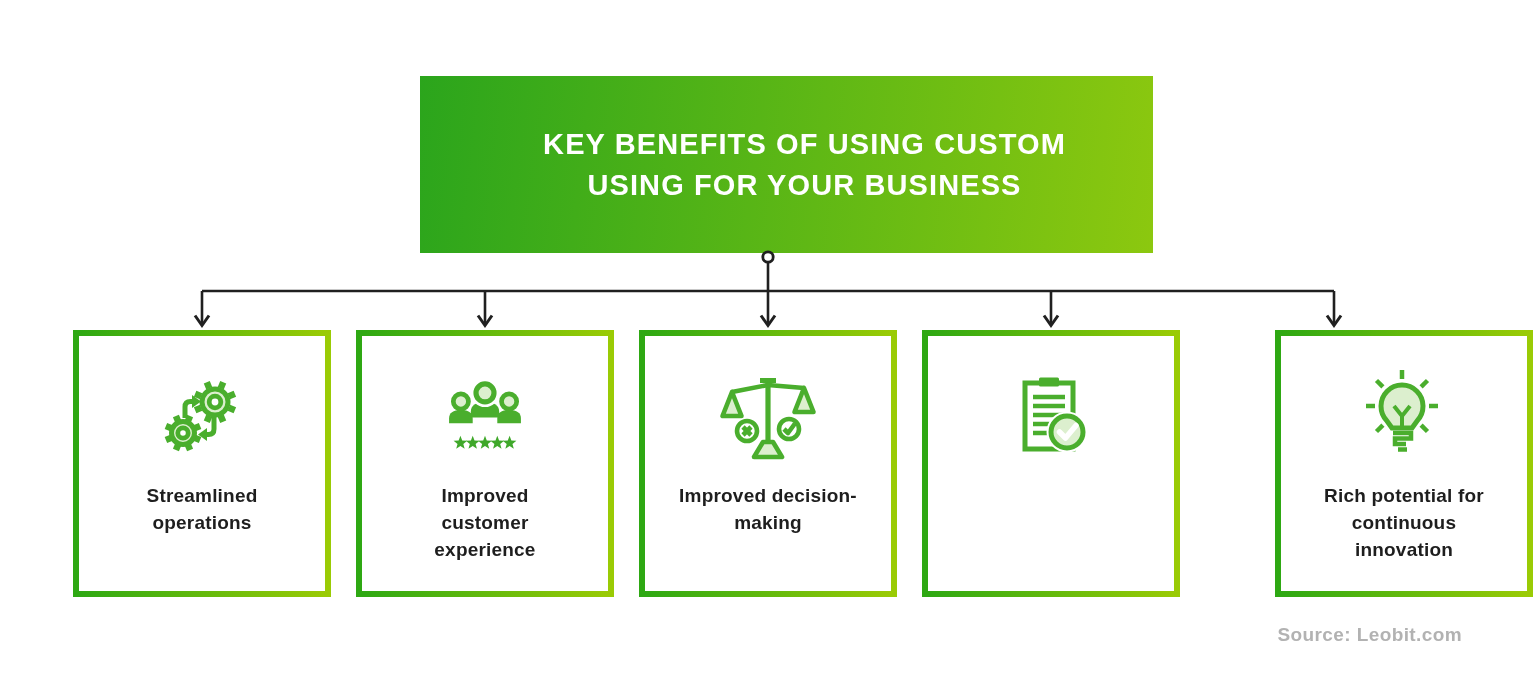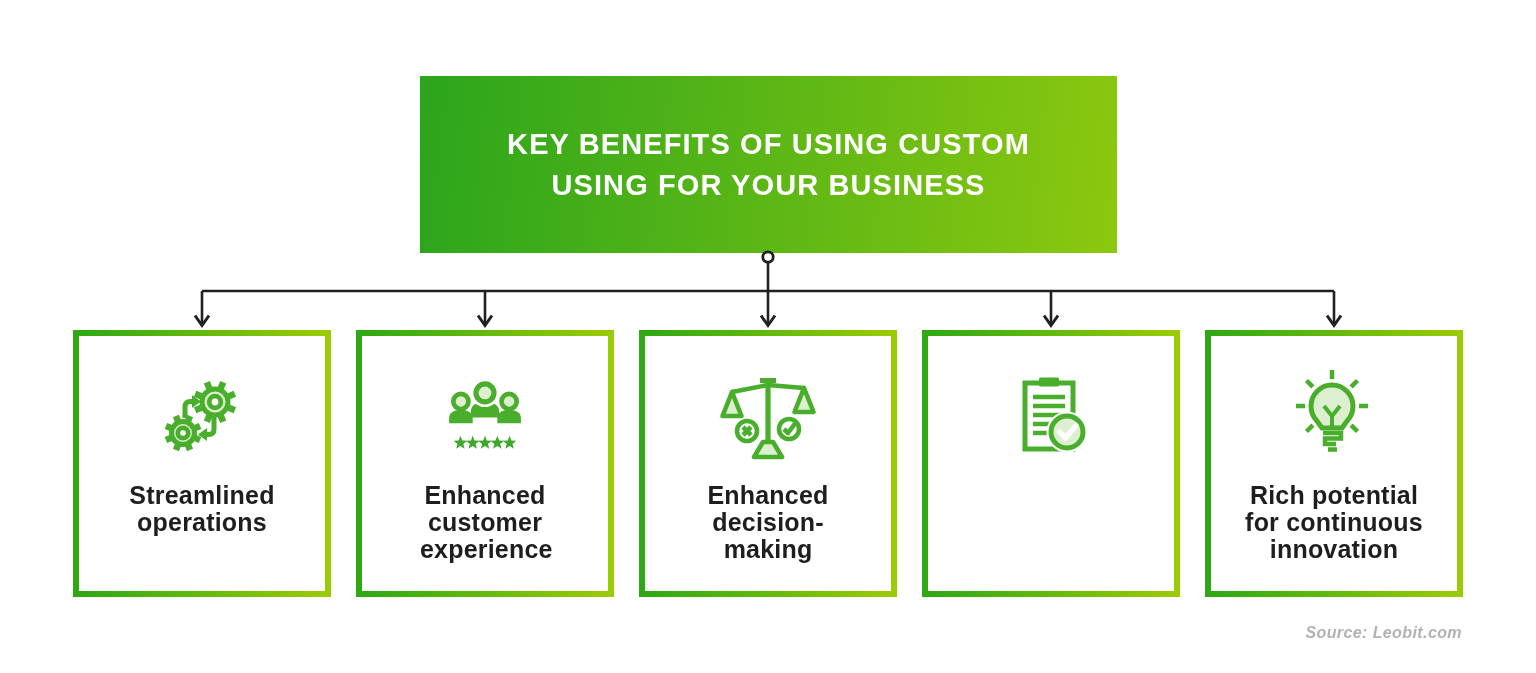--- a/index.html
+++ b/index.html
@@ -4,46 +4,46 @@
 <style>
   html,body{margin:0;padding:0;background:#fff;}
   .canvas{
     position:relative;width:1536px;height:673px;background:#ffffff;
     font-family:"Liberation Sans", sans-serif;overflow:hidden;
   }
   
   .header{
     position:absolute;left:420px;top:76px;width:697px;height:177px;
     background:linear-gradient(97deg,#2BA51C 0%,#8CC80F 100%);
-    display:flex;align-items:center;justify-content:center;
+    display:flex;align-items:center;justify-content:center;padding-left:36px;
   }
   .title{
     color:#ffffff;font-weight:800;font-size:29px;line-height:41px;
     letter-spacing:1.1px;text-align:center;
   }
   .title span{display:block;}
   
   .connectors{position:absolute;left:0;top:0;width:1536px;height:673px;}
   
   .card{
     position:absolute;top:330px;width:258px;height:267px;box-sizing:border-box;
     border:6px solid;border-image:linear-gradient(90deg,#2EA813,#9ACB05) 1;
     background:#ffffff;display:flex;flex-direction:column;align-items:center;
   }
   .icon-wrap{
     margin-top:32px;height:98px;display:flex;align-items:center;justify-content:center;
   }
   .label{
     margin-top:16px;text-align:center;color:#1E1E1E;
-    font-size:25px;line-height:27px;font-weight:600;letter-spacing:0.2px;
+    font-size:19px;line-height:27px;font-weight:600;letter-spacing:0.2px;
   }
   
   .source{
     position:absolute;top:624px;right:74px;color:#B2B2B2;
-    font-size:16px;font-weight:700;letter-spacing:0.4px;font-style:italic;
+    font-size:19px;font-weight:700;letter-spacing:0.4px;
   }
 </style>
 </head>
 <body>
 
 <div class="canvas">
 
   <div class="header">
     <div class="title">
       <span>KEY BENEFITS OF USING CUSTOM</span>
@@ -130,42 +130,42 @@
 
         <g fill="#3FA82A">
           <use href="#star" transform="translate(29 73) scale(0.95)"></use>
           <use href="#star" transform="translate(42 73) scale(0.95)"></use>
           <use href="#star" transform="translate(55 73) scale(0.95)"></use>
           <use href="#star" transform="translate(68 73) scale(0.95)"></use>
           <use href="#star" transform="translate(81 73) scale(0.95)"></use>
         </g>
       </svg>
     </div>
-    <div class="label" style="max-width:130px">Enhanced customer experience</div>
+    <div class="label" style="max-width:130px">Improved customer experience</div>
   </div>
 
   <div class="card" style="left:639px">
     <div class="icon-wrap">
       <svg width="100" height="95" viewBox="0 0 100 95">
         <g stroke="#4AAE2D" stroke-width="4.6" fill="none" stroke-linejoin="round">
           <line x1="50" y1="10" x2="50" y2="73" stroke-width="5.2"></line>
           <line x1="42" y1="10.5" x2="58" y2="10.5" stroke-width="5"></line>
           <path d="M 14 22 L 50 15 L 86 18"></path>
           <polygon points="14,22 4.5,46 23.5,46" fill="#DCEFCE"></polygon>
           <polygon points="86,18 76.5,42 95.5,42" fill="#DCEFCE"></polygon>
           <circle cx="29" cy="61" r="10" fill="#ffffff"></circle>
           <line x1="25" y1="57" x2="33" y2="65"></line>
           <line x1="33" y1="57" x2="25" y2="65"></line>
           <circle cx="71" cy="59" r="10" fill="#ffffff"></circle>
           <path d="M 66 59 L 70 63 L 77 53.5"></path>
           <polygon points="36,87 45,72 55,72 64,87" fill="#DCEFCE"></polygon>
         </g>
       </svg>
     </div>
-    <div class="label" style="max-width:180px">Enhanced decision-making</div>
+    <div class="label" style="max-width:180px">Improved decision-making</div>
   </div>
 
   <div class="card" style="left:922px">
     <div class="icon-wrap">
       <svg width="100" height="95" viewBox="0 0 100 95">
         <rect x="24" y="13" width="48" height="66" fill="#ffffff" stroke="#4AAE2D" stroke-width="5"></rect>
         <rect x="33" y="11" width="30" height="4" fill="#4AAE2D"></rect>
         <rect x="38" y="7.5" width="20" height="9" rx="1.5" fill="#4AAE2D"></rect>
         <g stroke="#4AAE2D" stroke-width="4.5">
           <line x1="32" y1="27" x2="64" y2="27"></line>
@@ -174,21 +174,21 @@
           <line x1="32" y1="54" x2="64" y2="54"></line>
           <line x1="32" y1="63" x2="64" y2="63"></line>
         </g>
         <circle cx="66" cy="62" r="20.5" fill="#ffffff"></circle>
         <circle cx="66" cy="62" r="16" fill="#DCEFCE" stroke="#4AAE2D" stroke-width="5"></circle>
         <path d="M 58.5 62 L 64.5 68 L 75 55.5" stroke="#ffffff" stroke-width="5.5" fill="none" stroke-linecap="round" stroke-linejoin="round"></path>
       </svg>
     </div>
   </div>
 
-  <div class="card" style="left:1205px">
+  <div class="card" style="left:1275px">
     <div class="icon-wrap">
       <svg width="100" height="95" viewBox="0 0 100 95">
         <g stroke="#4AAE2D" stroke-width="4.5" fill="none">
 
           <line x1="48" y1="9" x2="48" y2="0"></line>
           <line x1="67.1" y1="16.9" x2="73.5" y2="10.5"></line>
           <line x1="75" y1="36" x2="84" y2="36"></line>
           <line x1="67.1" y1="55.1" x2="73.5" y2="61.5"></line>
           <line x1="28.9" y1="16.9" x2="22.5" y2="10.5"></line>
           <line x1="21" y1="36" x2="12" y2="36"></line>

